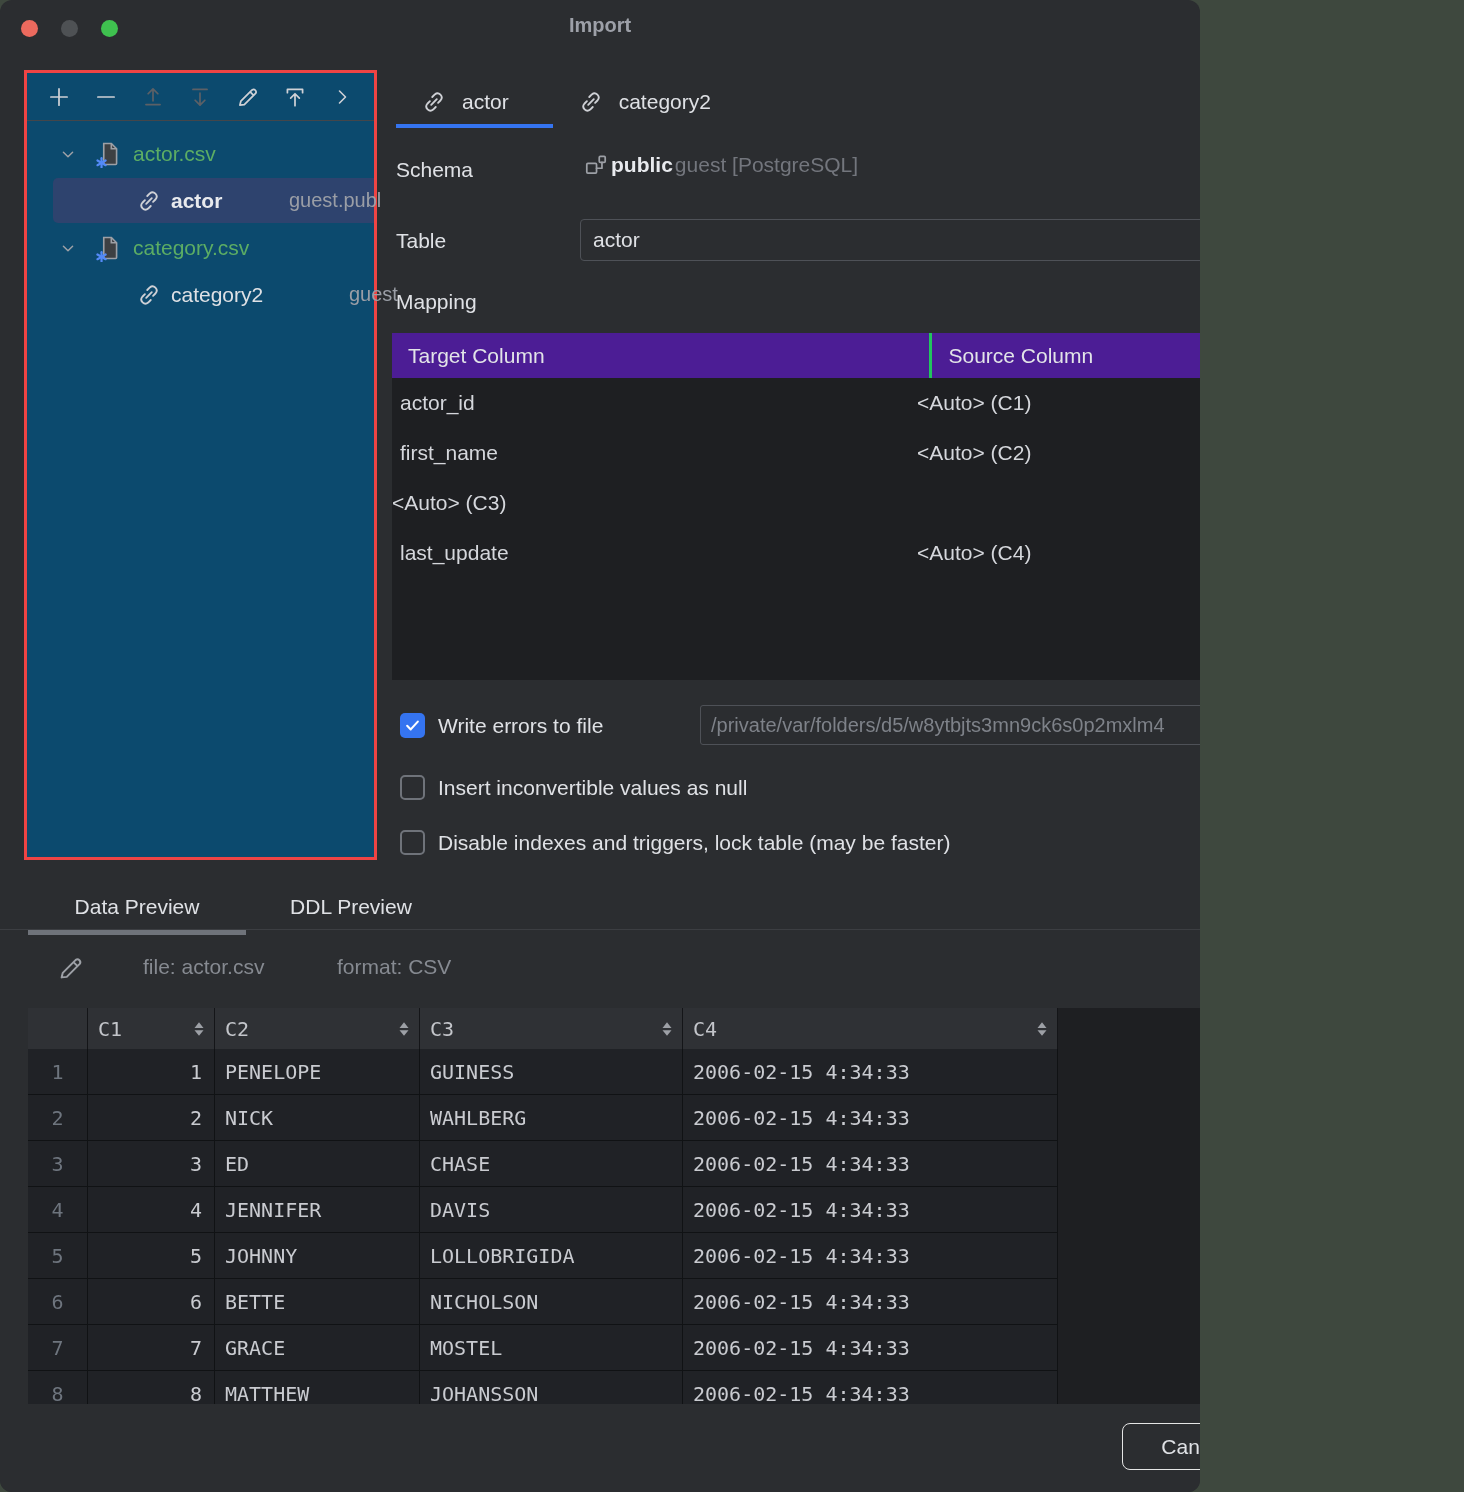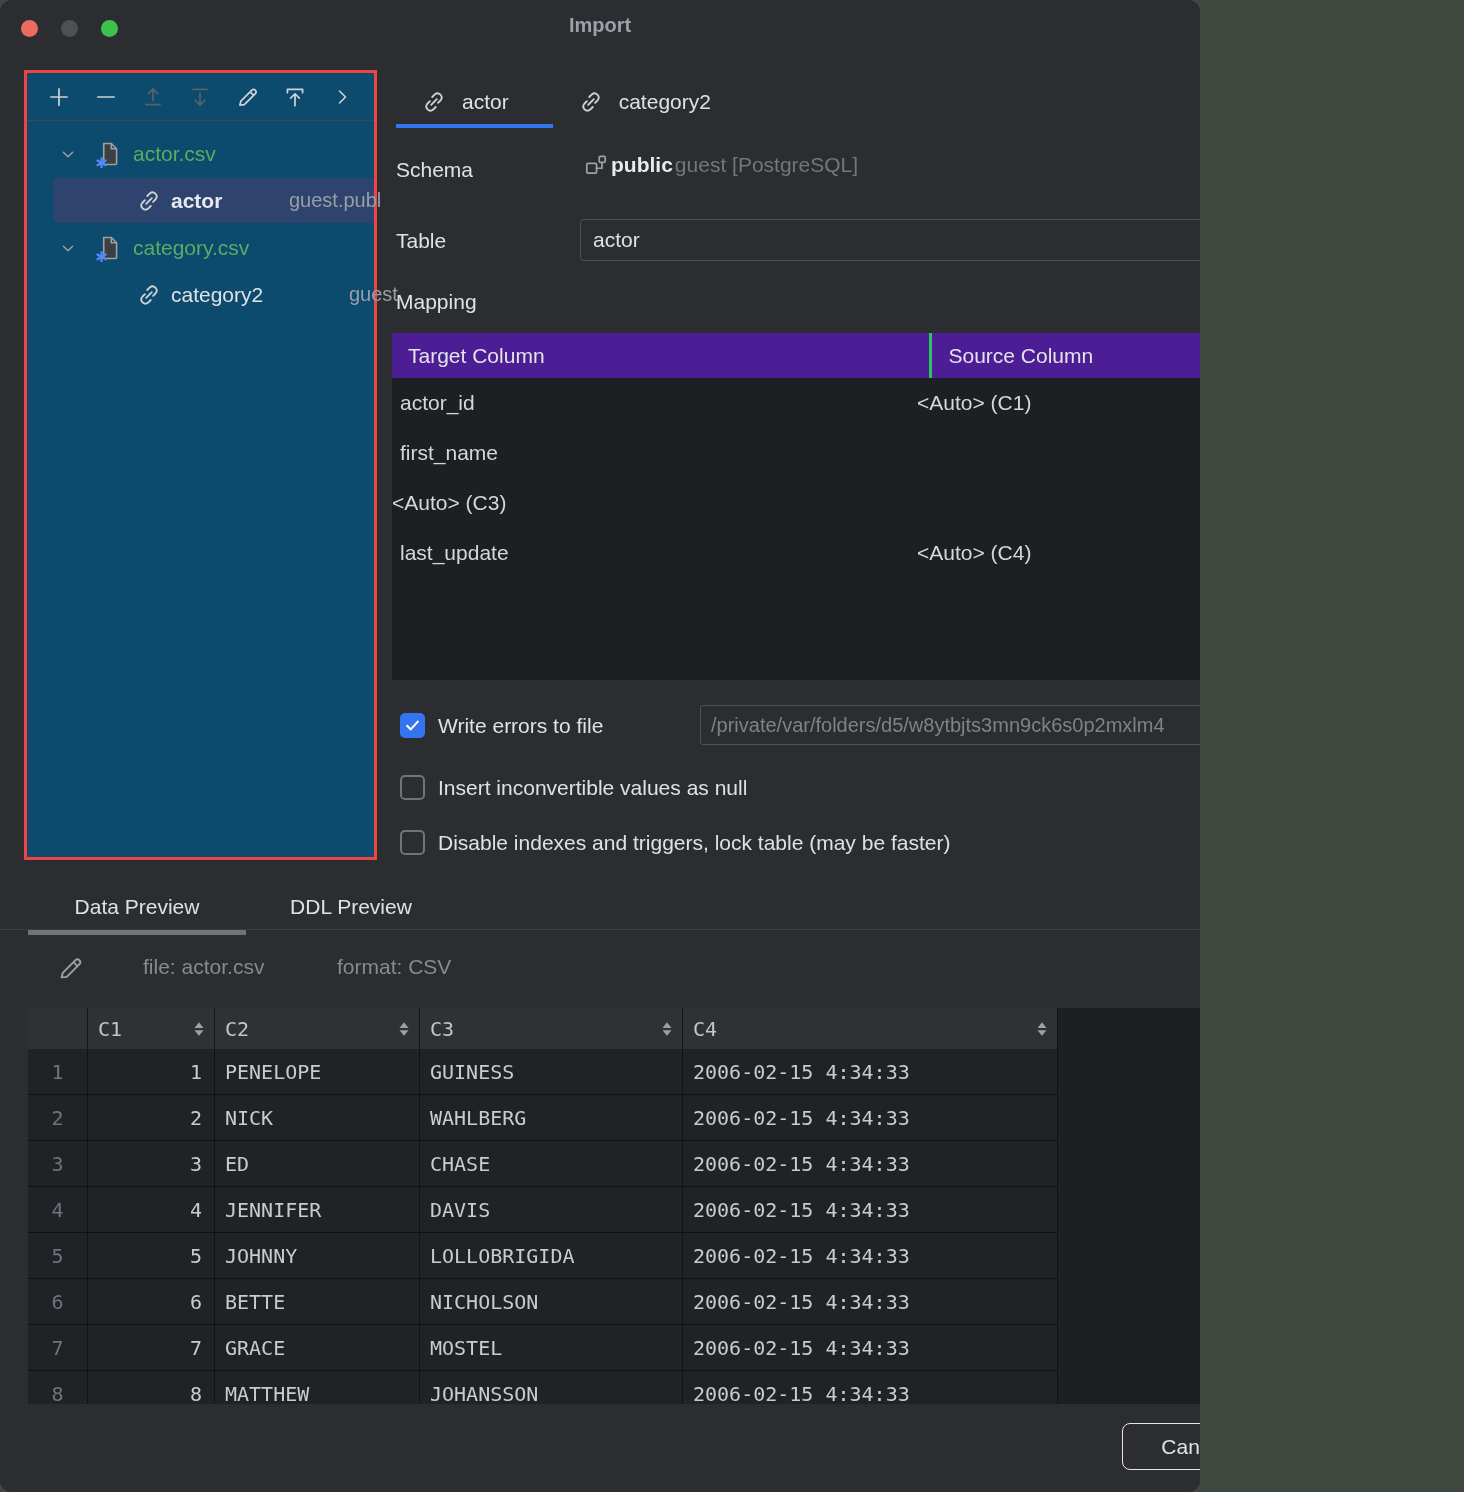--- a/index.html
+++ b/index.html
@@ -281,20 +281,28 @@
         <span>&lt;Auto&gt; (C1)</span>
         <span class="chev">
           <svg class="ic grey" width="24" height="24" viewBox="0 0 24 24">
                 <path d="M7 9.5 L12 14.5 L17 9.5"></path>
               </svg>
             </span>
       </div>
     </div>
     <div class="map-row">
       <div class="tc">first_name</div>
+      <div class="sc">
+        <span>&lt;Auto&gt; (C2)</span>
+        <span class="chev">
+          <svg class="ic grey" width="24" height="24" viewBox="0 0 24 24">
+                <path d="M7 9.5 L12 14.5 L17 9.5"></path>
+              </svg>
+            </span>
+      </div>
     </div>
     <div class="map-row">
       <div class="sc">
         <span>&lt;Auto&gt; (C3)</span>
         <span class="chev">
           <svg class="ic grey" width="24" height="24" viewBox="0 0 24 24">
                 <path d="M7 9.5 L12 14.5 L17 9.5"></path>
               </svg>
             </span>
       </div>

